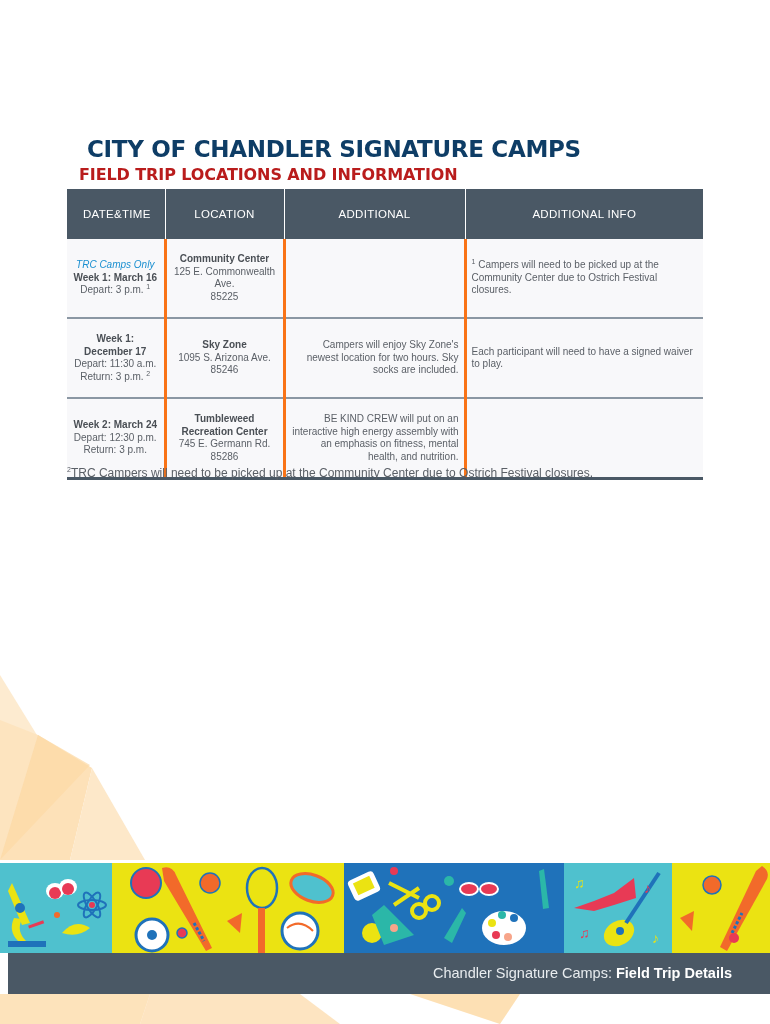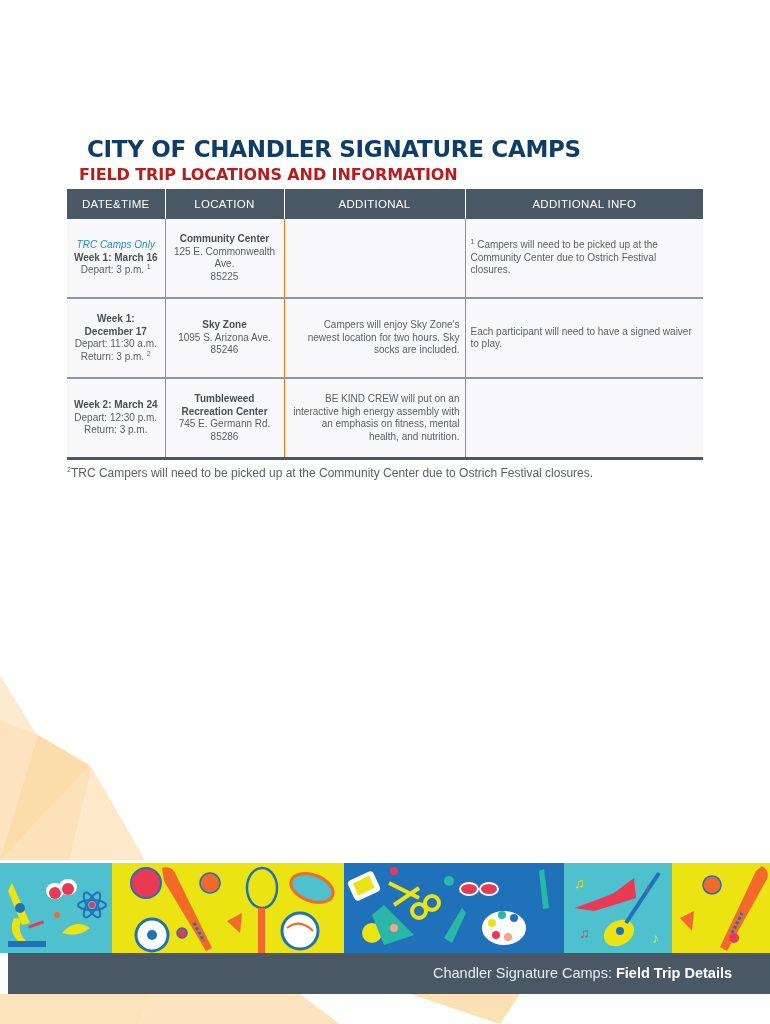--- a/index.html
+++ b/index.html
@@ -1,23 +1,23 @@
 <!DOCTYPE html>
 <html><head>
 <meta charset="utf-8">
 <style>
   html, body { margin:0; padding:0; }
   body { width:770px; height:1024px; position:relative; overflow:hidden; background:#ffffff; font-family:"Liberation Sans", sans-serif; color:#4a4f55; }
   .bg-poly { position:absolute; left:0; top:0; width:770px; height:1024px; z-index:0; }
   .title { position:absolute; left:67px; top:136px; font-family:"DejaVu Sans", sans-serif; font-weight:bold; font-size:23px; color:#0e3d66; letter-spacing:-0.3px; z-index:2;margin-left:20px; }
   .subtitle { position:absolute; left:67px; top:165px; font-family:"DejaVu Sans", sans-serif; font-weight:bold; font-size:16px; color:#b91c1c; letter-spacing:-0.1px; z-index:2;margin-left:12px; }
   table.trips { position:absolute; left:67px; top:189px; width:636px; border-collapse:collapse; z-index:2; table-layout:fixed; font-size:10px; line-height:12.5px; }
-  table.trips th { background:#4a5865; color:#ffffff; font-weight:normal; font-size:11.5px; height:30px; padding:0; text-align:center; border-left:1px solid #ffffff; letter-spacing:0.3px; }
+  table.trips th { background:#4a5865; color:#ffffff; font-weight:normal; font-size:11.5px; height:18px; padding:16px; text-align:center; border-left:1px solid #ffffff; letter-spacing:0.3px; }
   table.trips th:first-child { border-left:none; }
-  table.trips td { background:#f8f8fa; vertical-align:middle; padding:4px 5px; border-left:1px solid #f97316; color:#5a5f66; }
+  table.trips td { background:#f8f8fa; vertical-align:middle; padding:4px 5px; border-left:3px solid #f97316; color:#5a5f66; }
   table.trips td:first-child { border-left:none; }
   table.trips tr.row td { height:70px; border-bottom:2px solid #8b97a3; }
   table.trips tr.row.last td { border-bottom:3px solid #4a5865; }
   .c-date { text-align:center; }
   .c-loc { text-align:center; }
   .c-desc { text-align:right; }
   .c-info { text-align:left; }
   .trc { color:#1a8fd0; font-style:italic; }
   .bold { font-weight:bold; color:#4a4f55; }
   .sup { font-size:7px; vertical-align:super; line-height:0; }

